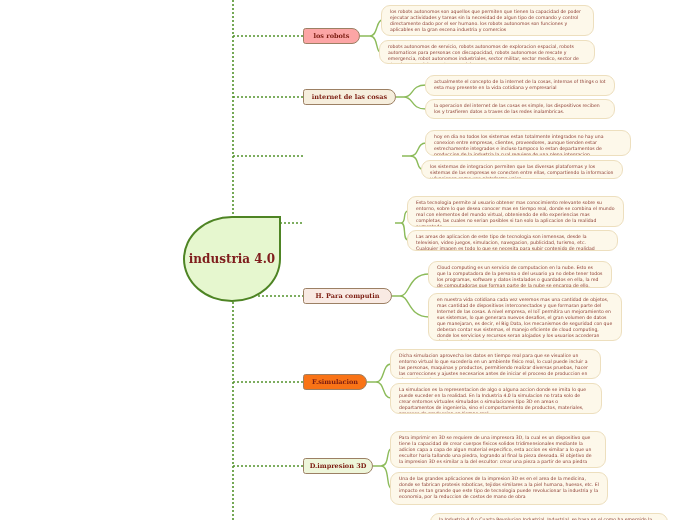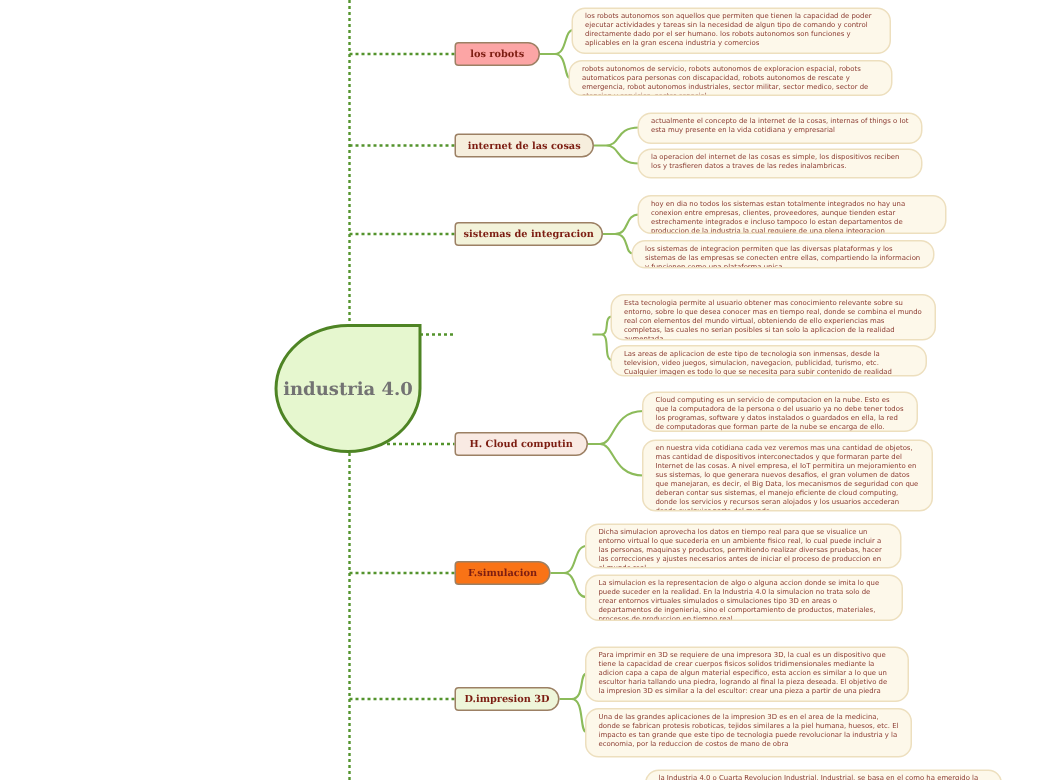--- a/index.html
+++ b/index.html
@@ -7,21 +7,21 @@
     position:relative;width:696px;height:520px;background:#ffffff;
     overflow:hidden;font-family:"DejaVu Sans",sans-serif;
   }
   #wires{position:absolute;left:0;top:0;width:696px;height:520px;}
   .central{
     position:absolute;left:183px;top:216px;width:98px;height:86px;
     background:#e6f7cf;border:2px solid #4e8424;
     border-radius:50% 0 50% 50%;
     display:flex;align-items:center;justify-content:center;
     box-sizing:border-box;
-    font-family:"DejaVu Serif",serif;font-weight:bold;font-size:12px;color:#737373;
+    font-family:"DejaVu Serif",serif;font-weight:bold;font-size:12px;color:#7f1d1d;
   }
   .branch{
     position:absolute;height:16px;line-height:15px;box-sizing:border-box;
     background:#f6eedd;border:1px solid #9c8064;
     border-radius:3px 9px 9px 3px;text-align:center;
     font-family:"DejaVu Serif",serif;font-weight:bold;font-size:6.5px;color:#7c1d12;
     overflow:hidden;white-space:nowrap;
   }
   .leaf{
     position:absolute;box-sizing:border-box;
@@ -59,22 +59,21 @@
       <path d="M373 466 H381 M381 466 C390 466 386 449 391 449 M381 466 C390 466 386 488 391 488"></path>
     </g>
   </svg>
 
   <div class="central">
     <span>industria 4.0</span>
   </div>
 
   <div class="branch" style="left:303px;top:28px;width:57px;background:#fca5a5;"><span>los robots</span></div>
   <div class="branch" style="left:303px;top:89px;width:93px;background:#f6eedd;"><span>internet de las cosas</span></div>
-  <div class="branch" style="left:303px;top:148px;width:99px;background:#f3f3da;"><span>sistemas de integracion</span></div>
-  <div class="branch" style="left:303px;top:288px;width:89px;background:#f9eae3;"><span>H. Cloud computin</span></div>
+  <div class="branch" style="left:303px;top:288px;width:89px;background:#f9eae3;"><span>H. Para computin</span></div>
   <div class="branch" style="left:303px;top:374px;width:64px;background:#f97316;"><span>F.simulacion</span></div>
   <div class="branch" style="left:303px;top:458px;width:70px;background:#eef6da;"><span>D.impresion 3D</span></div>
 
   <div class="leaf" style="left:381px;top:5px;width:213px;height:31px;"><span>los robots autonomos son aquellos que permiten que tienen la capacidad de poder ejecutar actividades y tareas sin la necesidad de algun tipo de comando y control directamente dado por el ser humano. los robots autonomos son funciones y aplicables en la gran escena industria y comercios</span></div>
   <div class="leaf" style="left:379px;top:40px;width:216px;height:24px;"><span>robots autonomos de servicio, robots autonomos de exploracion espacial, robots automaticos para personas con discapacidad, robots autonomos de rescate y emergencia, robot autonomos industriales, sector militar, sector medico, sector de atencion y servicios, sector espacial</span></div>
 
   <div class="leaf" style="left:425px;top:75px;width:190px;height:21px;"><span>actualmente el concepto de la internet de la cosas, internas of things o Iot esta muy presente en la vida cotidiana y empresarial</span></div>
   <div class="leaf" style="left:425px;top:99px;width:190px;height:20px;"><span>la operacion del internet de las cosas es simple, los dispositivos reciben los y trasfieren datos a traves de las redes inalambricas.</span></div>
 
   <div class="leaf" style="left:425px;top:130px;width:206px;height:26px;"><span>hoy en dia no todos los sistemas estan totalmente integrados no hay una conexion entre empresas, clientes, proveedores, aunque tienden estar estrechamente integrados e incluso tampoco lo estan departamentos de produccion de la industria la cual requiere de una plena integracion</span></div>

